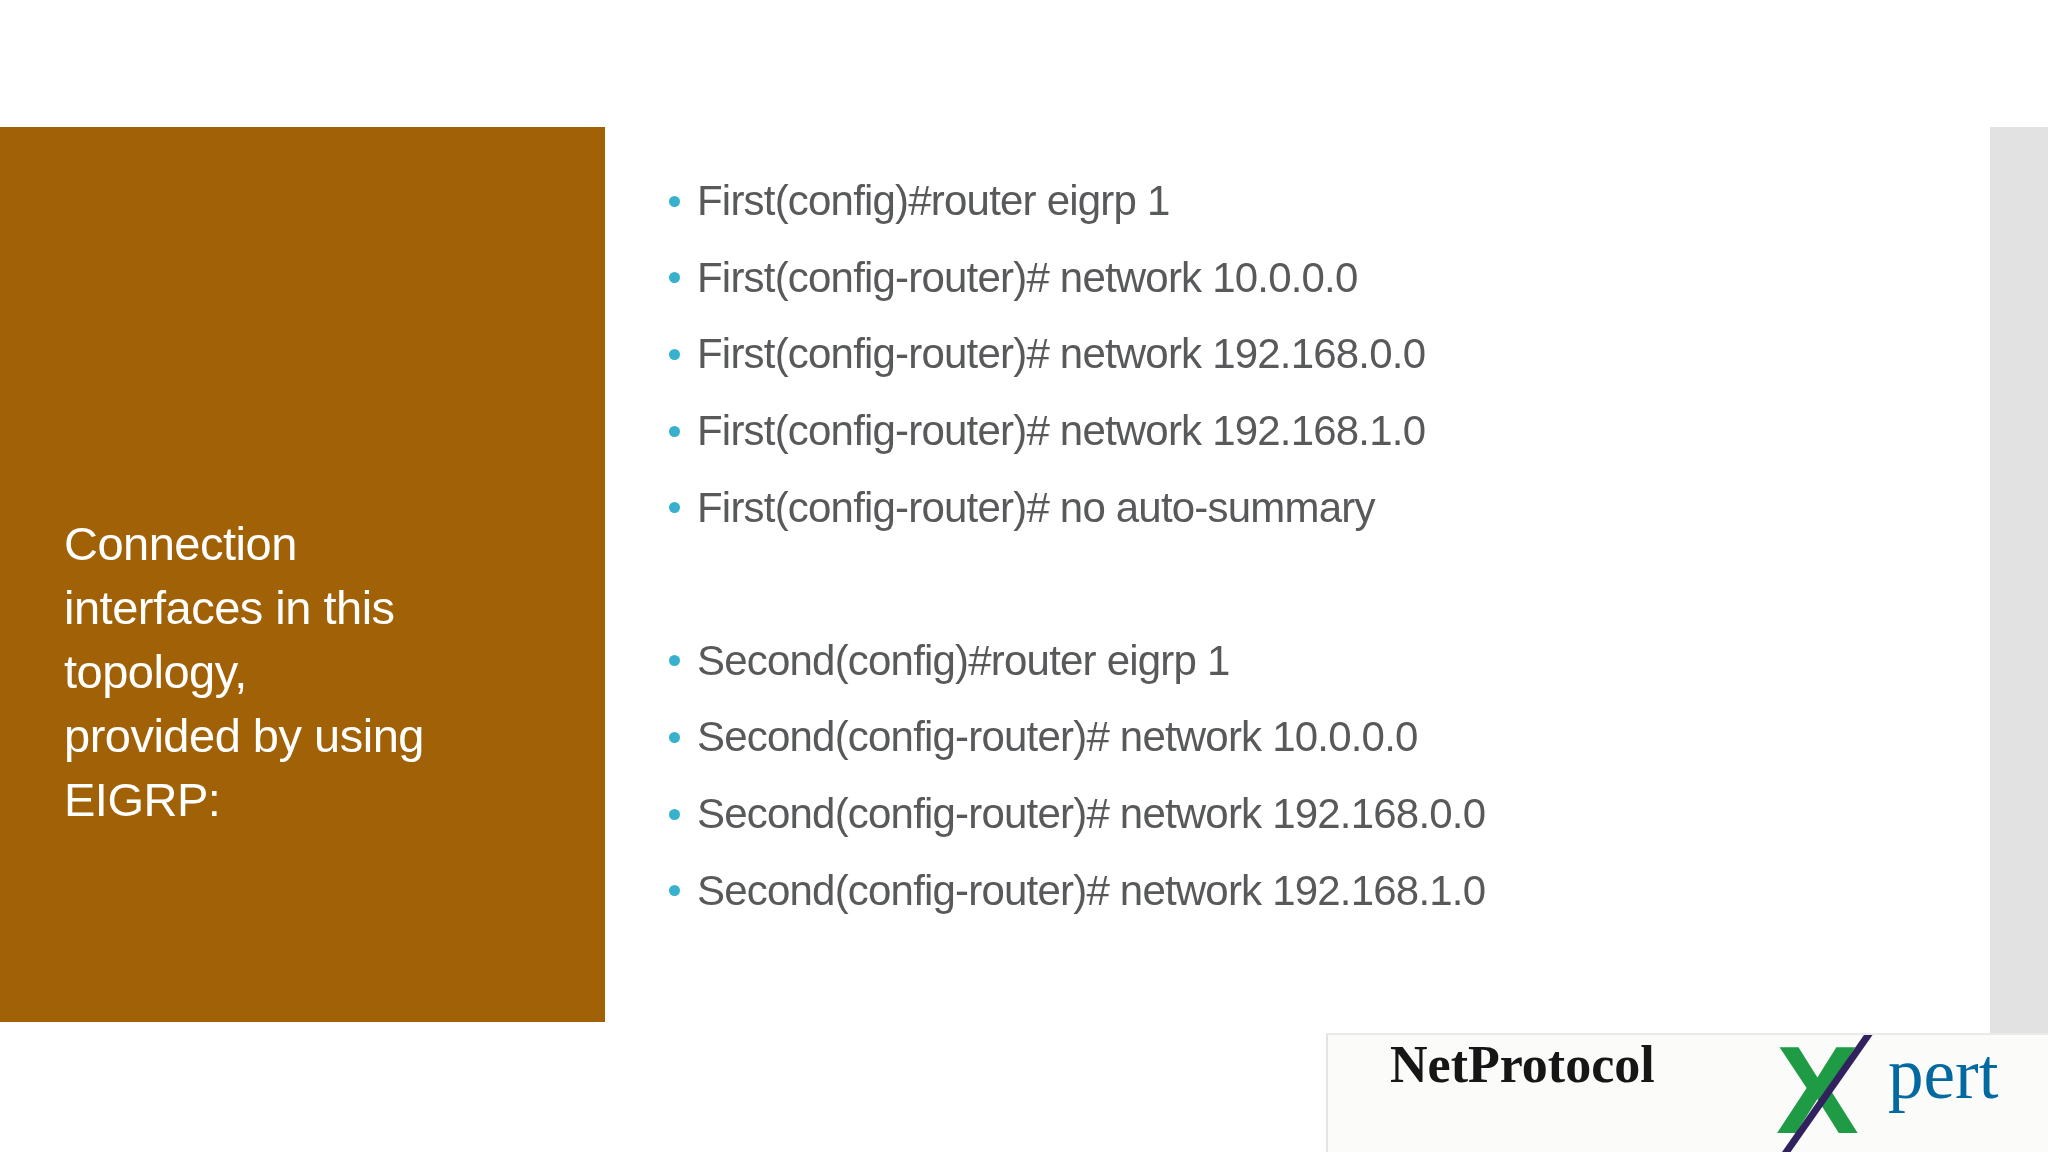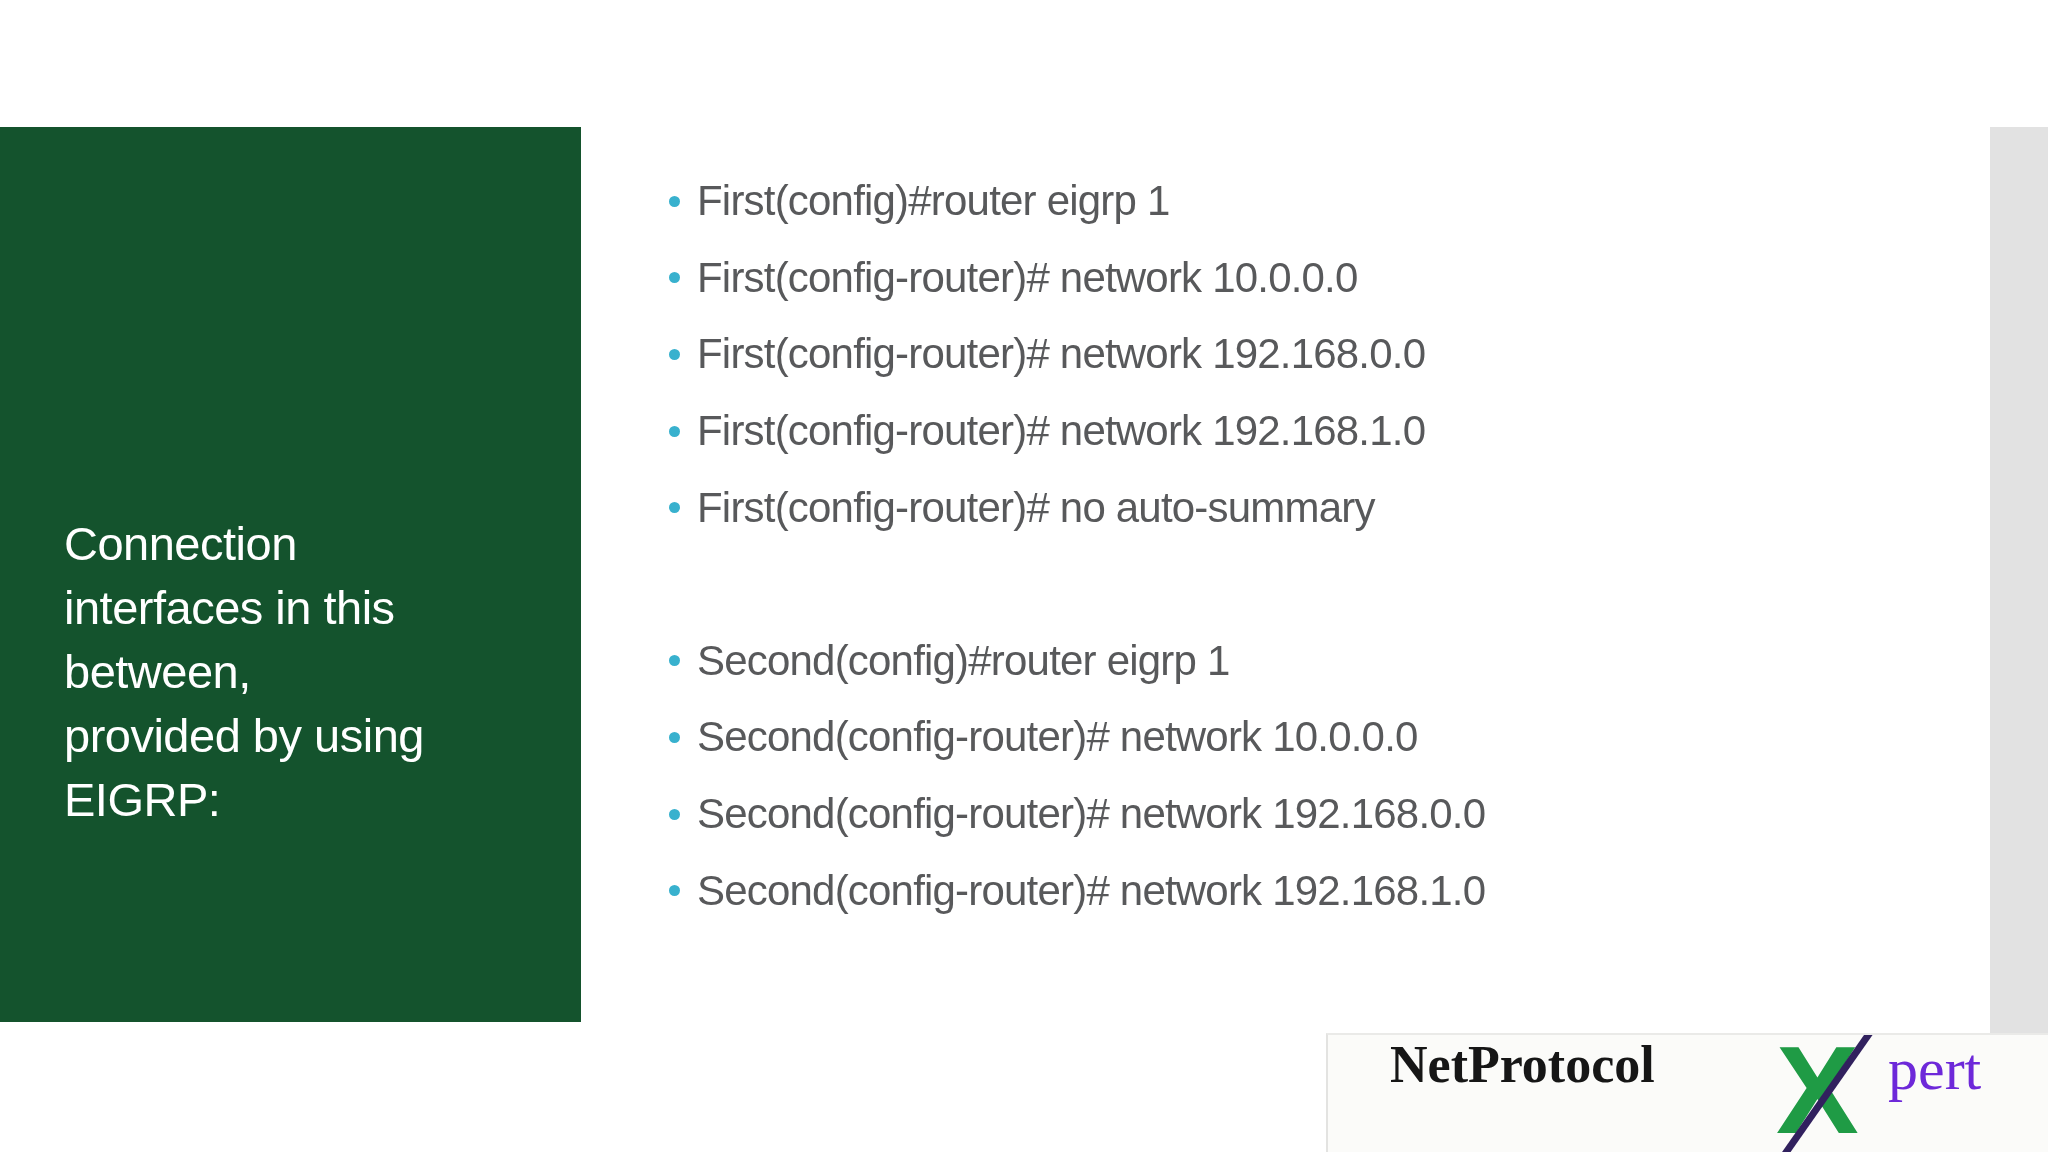--- a/index.html
+++ b/index.html
@@ -4,21 +4,22 @@
 <style>
   html,body { margin:0; padding:0; background:#888; }
   .slide {
     position:relative; width:2048px; height:1152px;
     background:#ffffff; overflow:hidden;
     font-family:"Liberation Sans", sans-serif;
   }
   
   .side-panel {
     position:absolute; left:0; top:127px; width:581px; height:895px;
-    background:#14532d;
+    background:#a16207;
+    padding-left:24px;
   }
   .side-text {
     position:absolute; left:64px; top:385px;
     color:#ffffff; font-size:47px; line-height:64px;
     letter-spacing:-0.5px; font-weight:400;
   }
   .side-text div { white-space:nowrap; }
   
   .bullets {
     position:absolute; left:650px; top:163px;
@@ -55,33 +56,33 @@
     font-family:"Liberation Sans", sans-serif; font-weight:700;
     font-size:124px; line-height:1; color:#1f9b45;
   }
   .logo-slash {
     position:absolute; left:493px; top:-25px; width:7px; height:175px;
     background:#31215e; transform:rotate(35deg);
   }
   .logo-green {
     position:absolute; left:560px; top:4px;
     font-family:"Liberation Serif", serif; font-weight:500;
-    font-size:60px; line-height:1; color:#6d28d9; white-space:nowrap;
+    font-size:71px; line-height:1; color:#0369a1; white-space:nowrap;
   }
 </style>
 </head>
 <body>
 
 <div class="slide">
 
   <div class="side-panel">
     <div class="side-text">
       <div>Connection</div>
       <div>interfaces in this</div>
-      <div>between,</div>
+      <div>topology,</div>
       <div>provided by using</div>
       <div>EIGRP:</div>
     </div>
   </div>
 
   <div class="bullets">
     <div class="bullet-line">
       <span class="dot"></span>
       <span>First(config)#router eigrp 1</span>
     </div>

